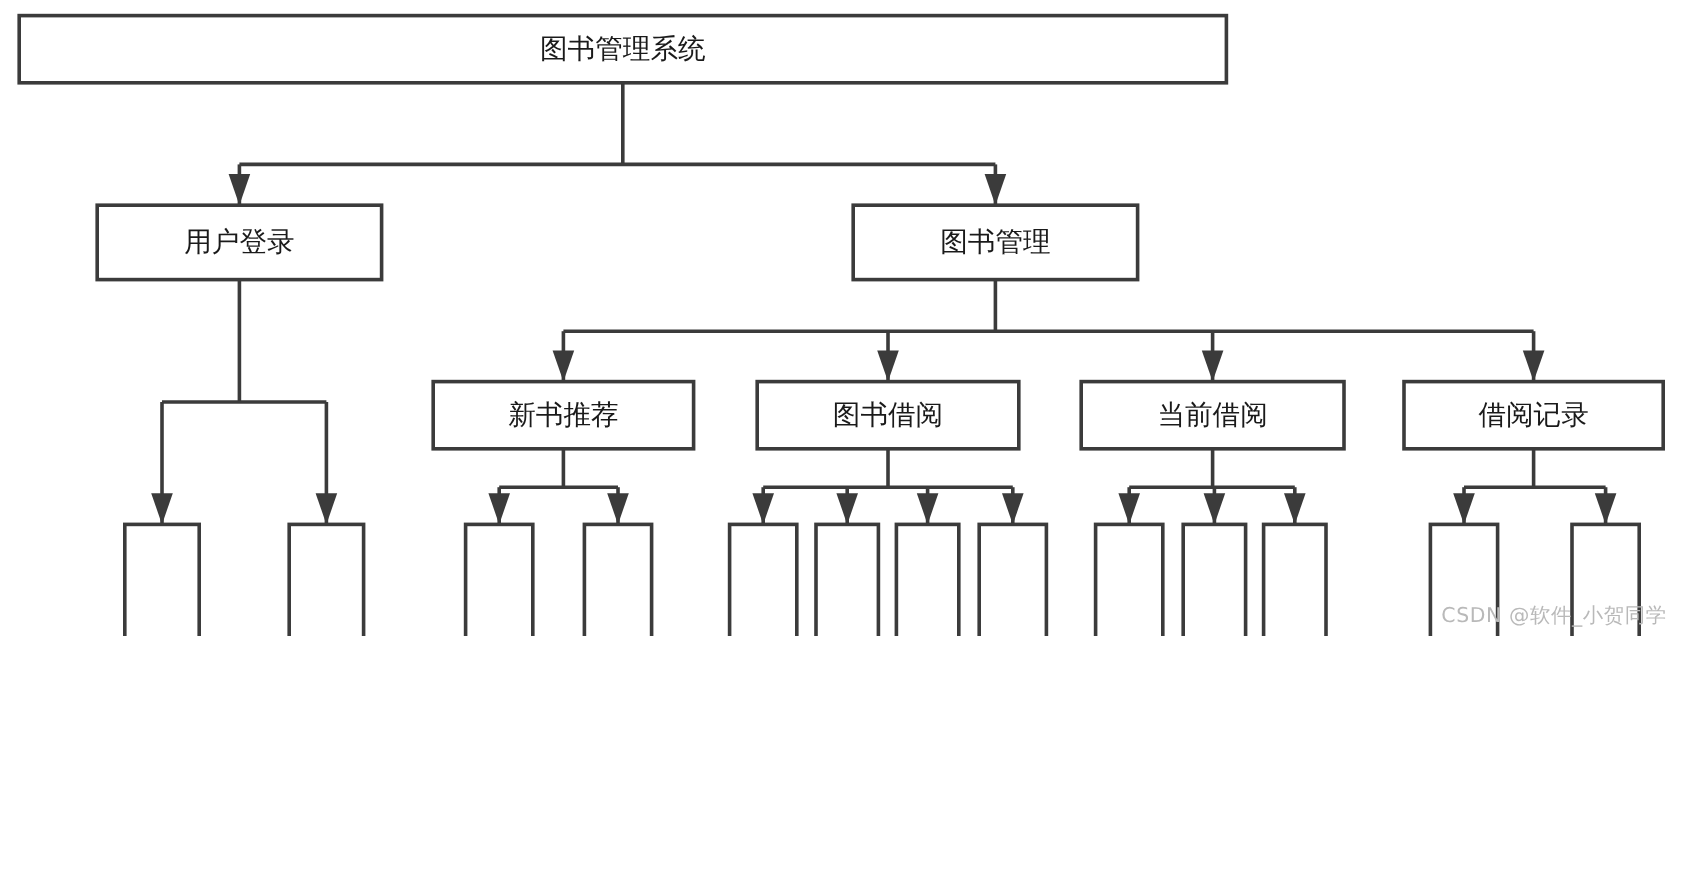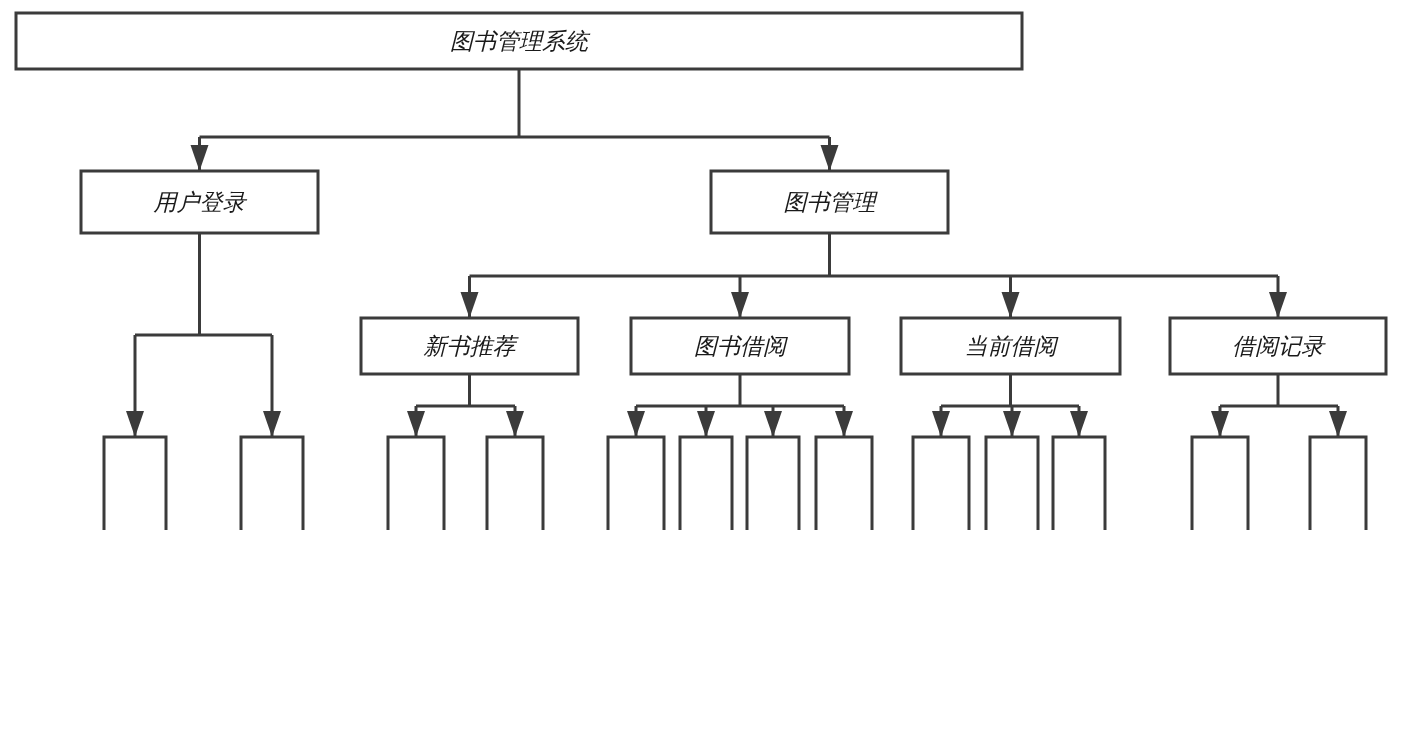--- a/index.html
+++ b/index.html
@@ -10,21 +10,20 @@
   }
   body {
     font-family: "DejaVu Sans", "Liberation Sans", sans-serif;
   }
   #diagram-root {
     position: relative;
     width: 1405px;
     height: 530px;
     background: #ffffff;
     overflow: hidden;
-    font-style: italic;
   }
   svg.tree-svg {
     position: absolute;
     left: 0;
     top: 0;
     width: 1405px;
     height: 747px;
     display: block;
   }
   .node-rect {
@@ -207,14 +206,15 @@
         <span class="leaf-label">确认归还（管理员）</span>
       </div>
       <div class="leaf-label-wrap" style="left: 1192px; top: 437px; width: 56px; height: 298px;">
         <span class="leaf-label">新增借阅记录</span>
       </div>
       <div class="leaf-label-wrap" style="left: 1310px; top: 437px; width: 56px; height: 298px;">
         <span class="leaf-label">查询借阅记录</span>
       </div>
     </div>
 
+  <div class="watermark">CSDN @软件_小贺同学</div>
 
 </div>
 
 </body></html>

